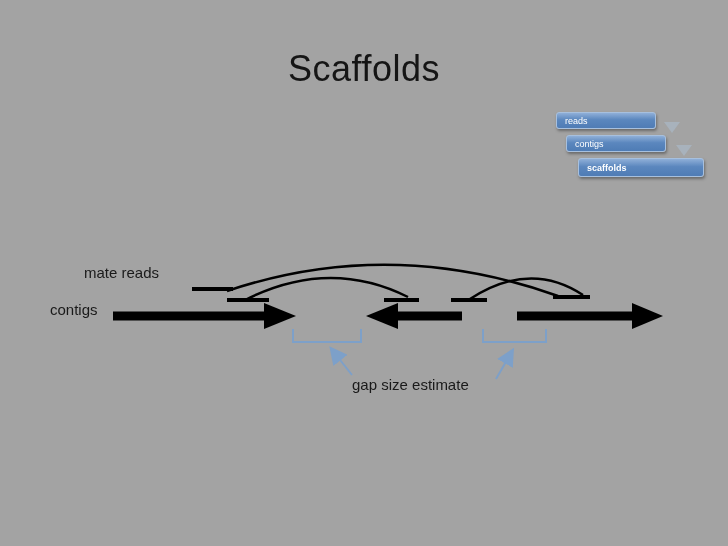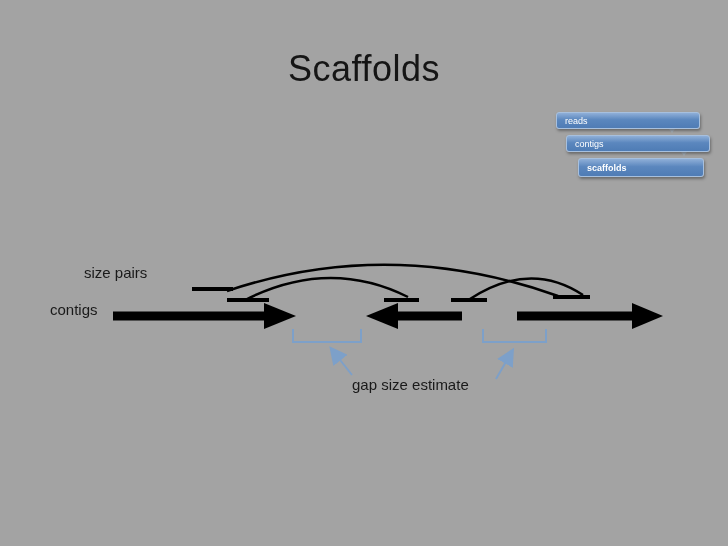--- a/index.html
+++ b/index.html
@@ -21,21 +21,21 @@
   .subtitle{
     position:absolute;
     left:38px; top:133px;
     font-size:26px;
     color:#3d3d3d;
   }
   
   .cascade-box{
     position:absolute;
     height:17px;
-    width:144px;
+    width:100px;
     border-radius:3px;
     background:linear-gradient(180deg,#8fafd8 0%, #5b87be 45%, #4f7cb5 100%);
     border:1px solid #a7c0de;
     box-shadow:1px 2px 3px rgba(0,0,0,0.35);
     color:#ffffff;
     font-size:9px;
     line-height:16px;
     padding-left:8px;
     box-sizing:border-box;
     z-index:2;
@@ -110,17 +110,17 @@
     <line x1="517" y1="316" x2="634" y2="316" stroke="#000000" stroke-width="9"></line>
     <polygon points="632,303 663,316 632,329" fill="#000000"></polygon>
 
     <path d="M293,329 L293,342 L361,342 L361,329" fill="none" stroke="#7da0c9" stroke-width="2"></path>
     <path d="M483,329 L483,342 L546,342 L546,329" fill="none" stroke="#7da0c9" stroke-width="2"></path>
 
     <line x1="352" y1="375" x2="333" y2="351" stroke="#7da0c9" stroke-width="2" marker-end="url(#blueHead)"></line>
     <line x1="496" y1="379" x2="511" y2="353" stroke="#7da0c9" stroke-width="2" marker-end="url(#blueHead)"></line>
   </svg>
 
-  <div class="diagram-label label-mate-pairs">size pairs</div>
+  <div class="diagram-label label-mate-pairs">mate reads</div>
   <div class="diagram-label label-contigs">contigs</div>
   <div class="diagram-label label-gap">gap size estimate</div>
 
 </div>
 
 </body></html>

